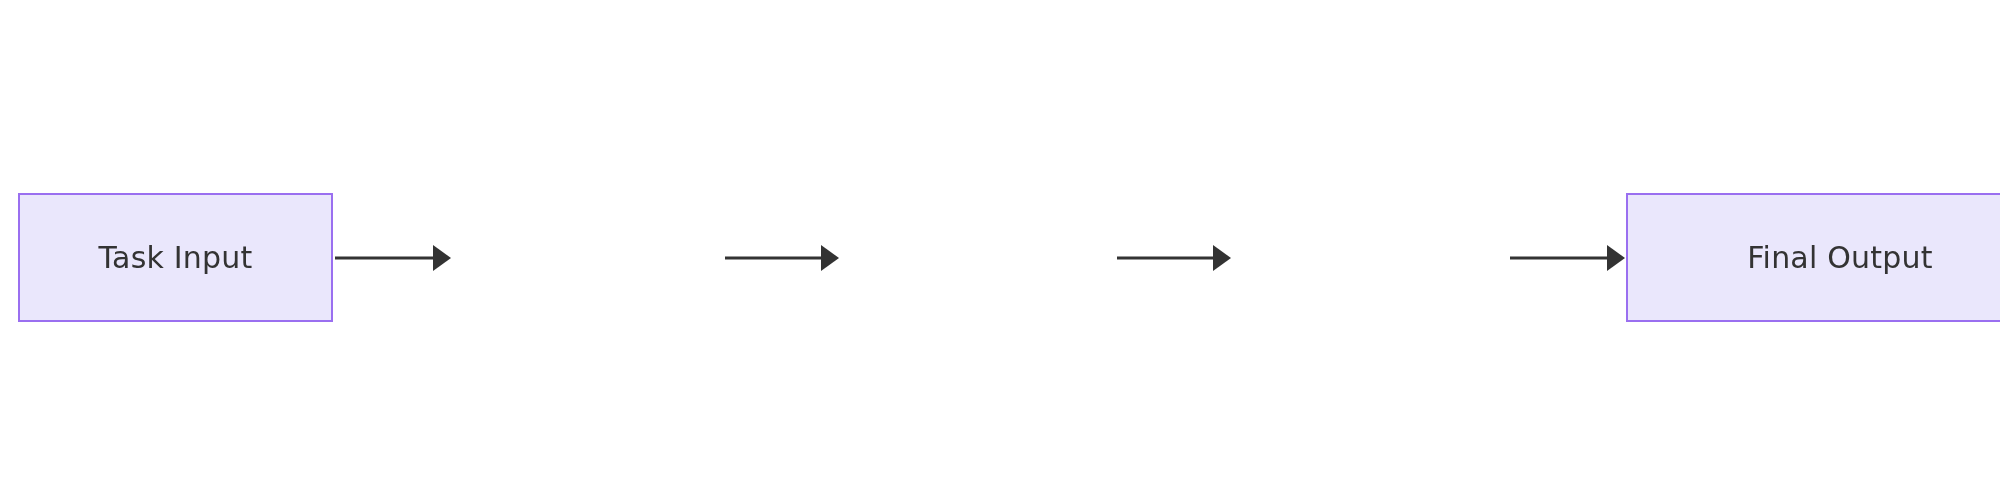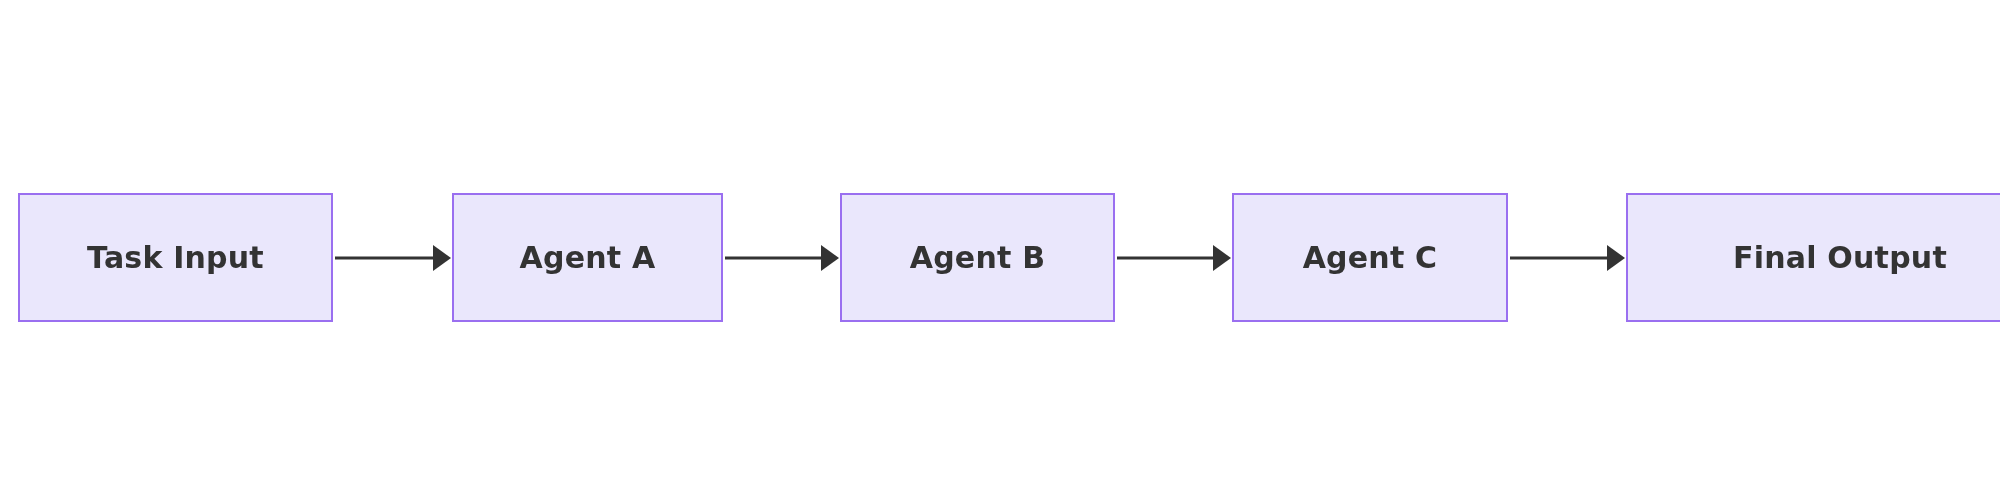--- a/index.html
+++ b/index.html
@@ -35,21 +35,20 @@
     border-radius: 0px;
   }
   .node-label {
     font-family: "DejaVu Sans", sans-serif;
     font-size: 30px;
     line-height: 1.1;
     color: #333333;
     letter-spacing: 0.2px;
     white-space: nowrap;
     text-align: center;
-    font-weight: bold;
   }
   .edge-svg {
     position: absolute;
     left: 0;
     top: 0;
     width: 2000px;
     height: 490px;
     pointer-events: none;
   }
   .edge-path {
@@ -84,30 +83,21 @@
       <g>
         <line class="edge-path" x1="1510" y1="258" x2="1607" y2="258"></line>
         <polygon class="edge-head" points="1607,245 1625,258 1607,271"></polygon>
       </g>
     </svg>
 
     <div class="node" style="left:18px; top:193px; width:315px; height:129px;">
       <span class="node-label">Task Input</span>
     </div>
 
-    <div class="node" style="left:452px; top:193px; width:271px; height:129px;">
-      <span class="node-label">Agent A</span>
-    </div>
 
-    <div class="node" style="left:840px; top:193px; width:275px; height:129px;">
-      <span class="node-label">Agent B</span>
-    </div>
 
-    <div class="node" style="left:1232px; top:193px; width:276px; height:129px;">
-      <span class="node-label">Agent C</span>
-    </div>
 
     <div class="node" style="left:1626px; top:193px; width:428px; height:129px;">
       <span class="node-label">Final Output</span>
     </div>
 
   </div>
 </div>
 
 </body></html>

